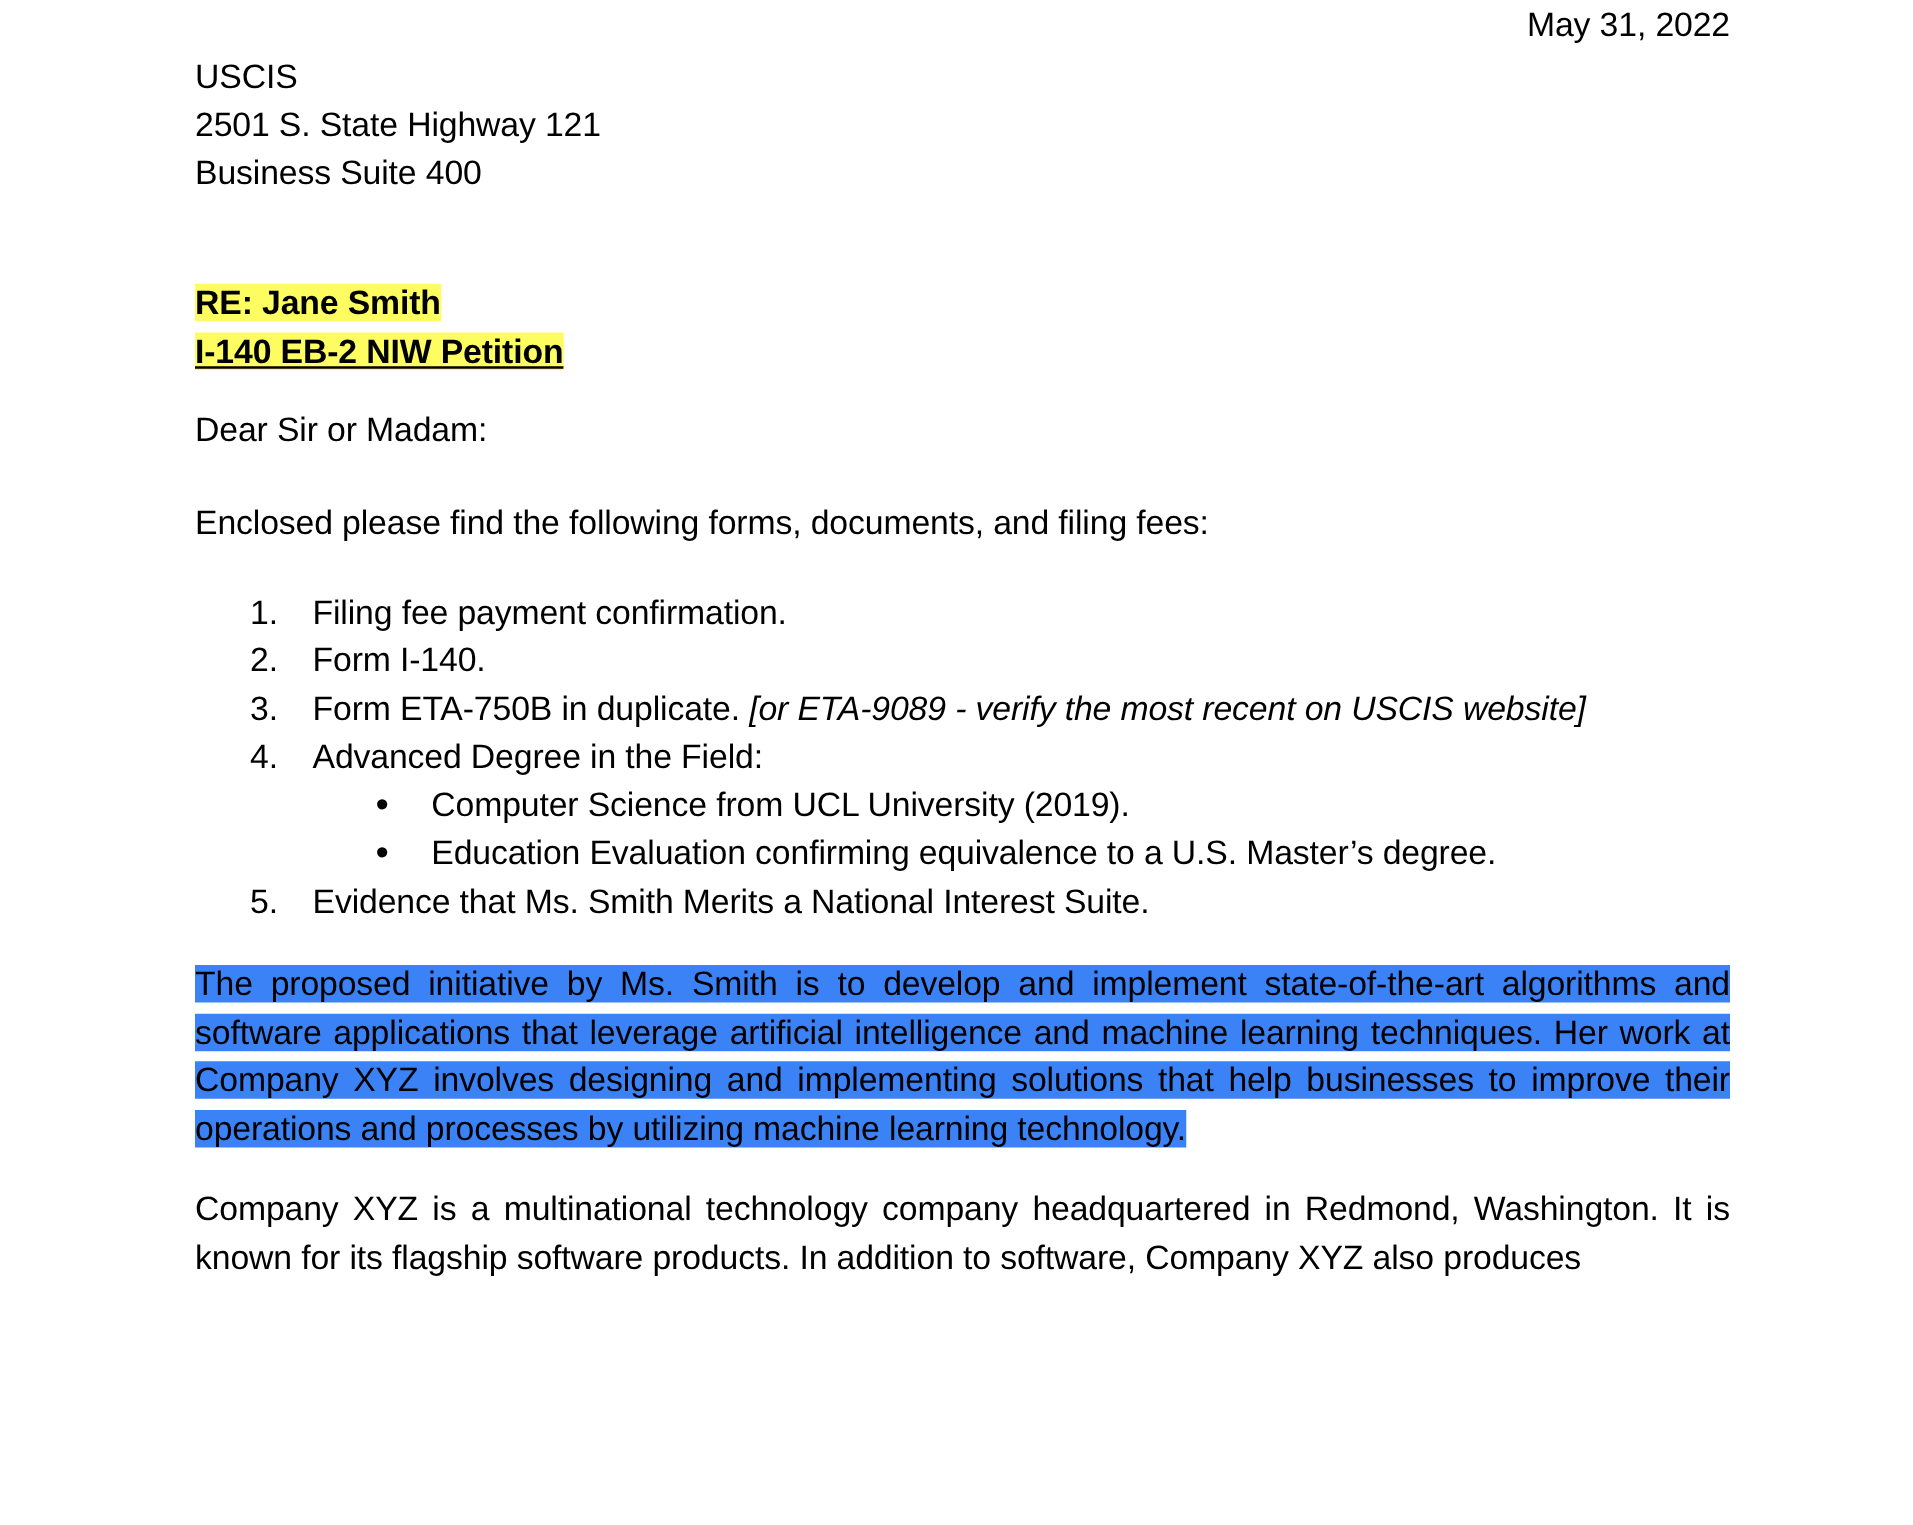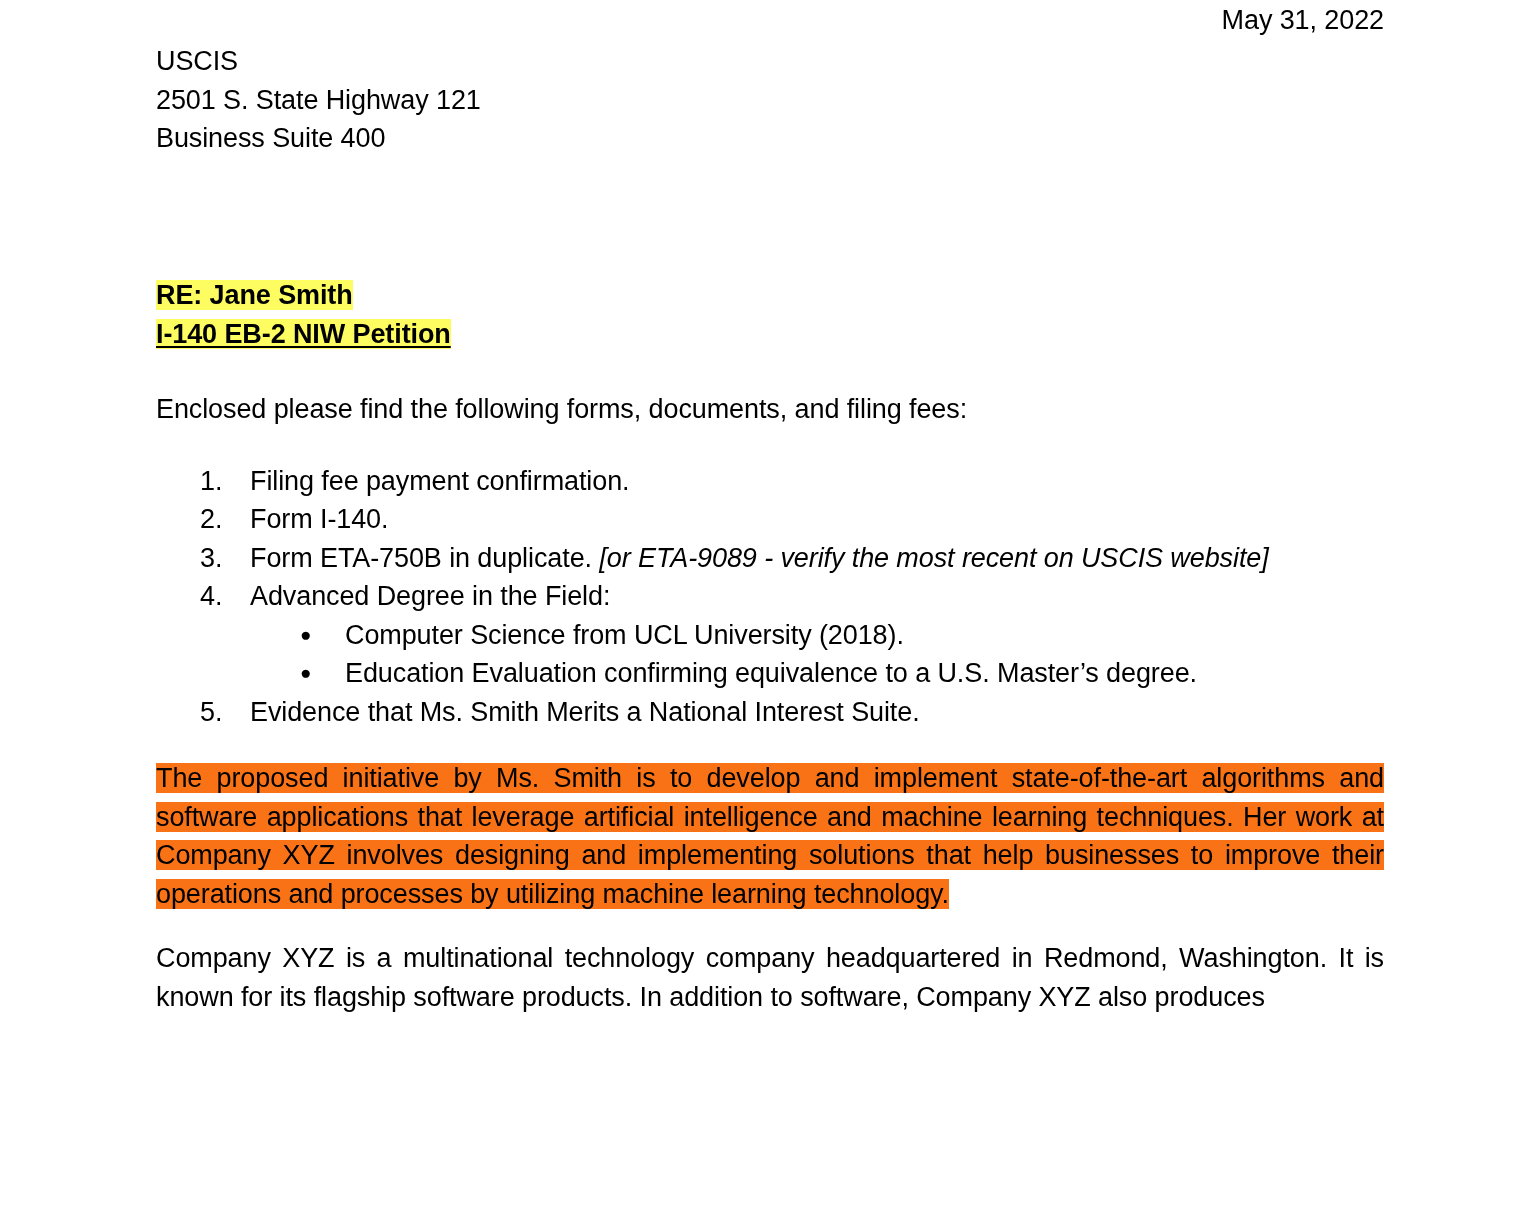--- a/index.html
+++ b/index.html
@@ -44,21 +44,21 @@
   .address-block {
     margin-top: 4px;
     font-size: 27px;
     line-height: 38.5px;
     letter-spacing: -0.1px;
   }
   .address-line { white-space: pre; }
 
   
   .re-block {
-    margin-top: 118px;
+    margin-top: 65px;
     font-size: 27px;
     line-height: 39px;
     font-weight: bold;
     letter-spacing: -0.1px;
   }
   .re-block .hl {
     background: #FDFD61;
     box-decoration-break: clone;
     -webkit-box-decoration-break: clone;
   }
@@ -138,21 +138,21 @@
     line-height: 38.5px;
     text-align: justify;
     letter-spacing: -0.1px;
     hyphens: none;
   }
   .para-highlight {
     text-align: justify;
     text-align-last: left;
   }
   .para-highlight .hl {
-    background: #f97316;
+    background: #3b82f6;
     box-decoration-break: clone;
     -webkit-box-decoration-break: clone;
   }
   .para-plain {
     margin-top: 26px;
   }
 </style>
 </head>
 <body>
 
@@ -165,20 +165,21 @@
       <div class="address-line">USCIS</div>
       <div class="address-line">2501 S. State Highway 121</div>
       <div class="address-line">Business Suite 400</div>
     </div>
 
     <div class="re-block">
       <div><span class="hl">RE: Jane Smith</span></div>
       <div><span class="hl re-underline">I-140 EB-2 NIW Petition</span></div>
     </div>
 
+    <div class="salutation">Dear Sir or Madam:</div>
 
     <div class="intro">Enclosed please find the following forms, documents, and filing fees:</div>
 
     <ol class="num-list">
 
       <li class="num-item">
         <span class="num-marker">1.</span>
         <span>Filing fee payment confirmation.</span>
       </li>
 
@@ -191,21 +192,21 @@
         <span class="num-marker">3.</span>
         <span>Form ETA-750B in duplicate. </span><span class="ital">[or ETA-9089 - verify the most recent on USCIS website]</span>
       </li>
 
       <li class="num-item">
         <span class="num-marker">4.</span>
         <span>Advanced Degree in the Field:</span>
         <ul class="sub-list">
           <li class="sub-item">
             <span class="sub-bullet">●</span>
-            <span>Computer Science from UCL University (2018).</span>
+            <span>Computer Science from UCL University (2019).</span>
           </li>
           <li class="sub-item">
             <span class="sub-bullet">●</span>
             <span>Education Evaluation confirming equivalence to a U.S. Master’s degree.</span>
           </li>
         </ul>
       </li>
 
       <li class="num-item">
         <span class="num-marker">5.</span>

